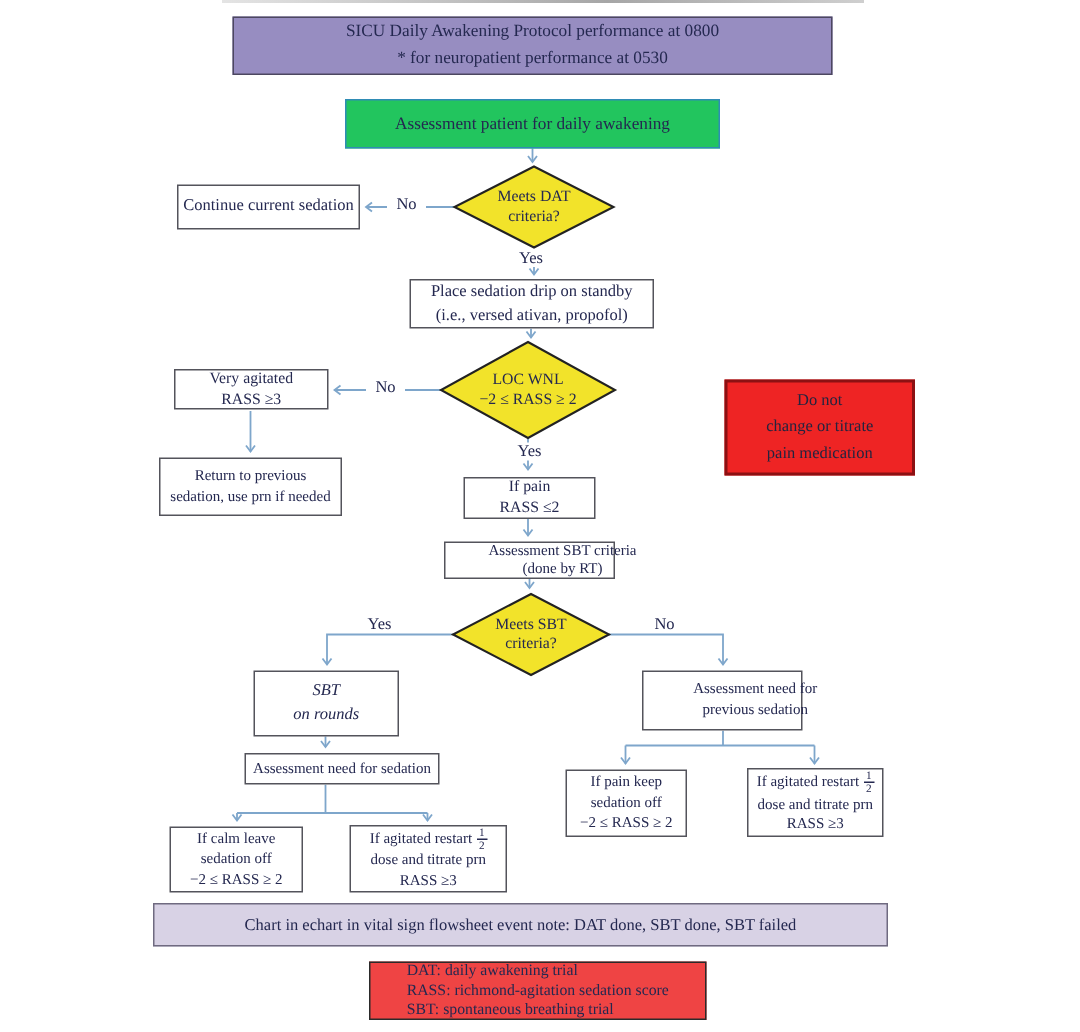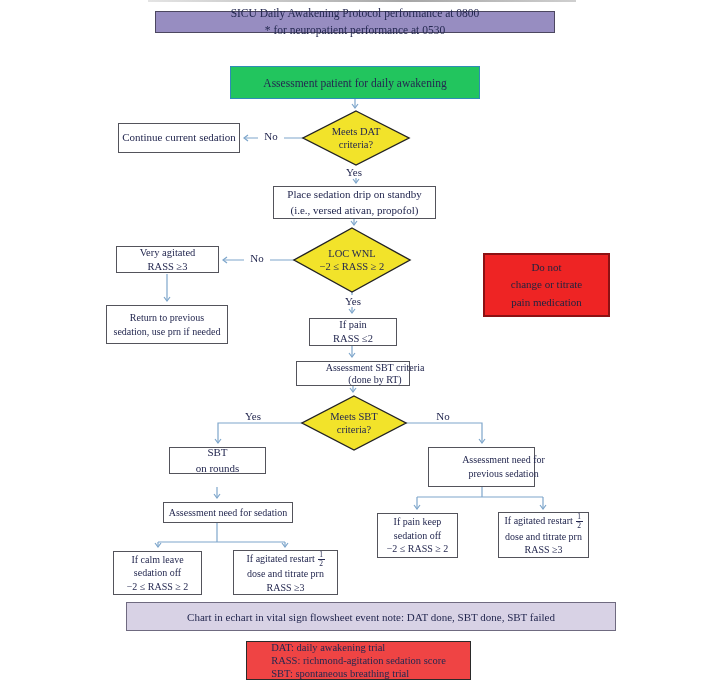--- a/index.html
+++ b/index.html
@@ -65,21 +65,21 @@
       <line x1="417" y1="497" x2="417" y2="509" marker-end="url(#arr)"></line>
       <line x1="543" y1="497" x2="543" y2="509" marker-end="url(#arr)"></line>
     </g>
     <g fill="#f2e32a" stroke="#222222" stroke-width="1.4">
       <polygon points="356,111 409,138 356,165 303,138"></polygon>
       <polygon points="352,228 410,260 352,292 294,260"></polygon>
       <polygon points="354,396 406,423 354,450 302,423"></polygon>
     </g>
   </svg>
 
-  <div class="box title-box" style="left:155px;top:11px;width:400px;height:22px;">
+  <div class="box title-box" style="left:155px;top:11px;width:400px;height:39px;">
     <div class="ln">SICU Daily Awakening Protocol performance at 0800</div>
     <div class="ln">* for neuropatient performance at 0530</div>
   </div>
 
   <div class="box assessment-box" style="left:230px;top:66px;width:250px;height:33px;">
     <div class="ln">Assessment patient for daily awakening</div>
   </div>
 
   <div class="dtext" style="left:306px;top:125px;width:100px;">
     <div class="ln">Meets DAT</div>
@@ -124,21 +124,21 @@
   <div class="box white" style="left:296px;top:361px;width:114px;height:25px;font-size:10px;line-height:1.2;padding-left:44px;">
     <div class="ln">Assessment SBT criteria</div>
     <div class="ln">(done by RT)</div>
   </div>
 
   <div class="dtext" style="left:304px;top:410px;width:100px;">
     <div class="ln">Meets SBT</div>
     <div class="ln">criteria?</div>
   </div>
 
-  <div class="box white f11" style="left:169px;top:447px;width:97px;height:27px;">
+  <div class="box white f11" style="left:169px;top:447px;width:97px;height:44px;font-style:italic;">
     <div class="ln">SBT</div>
     <div class="ln">on rounds</div>
   </div>
 
   <div class="box white" style="left:163px;top:502px;width:130px;height:21px;font-size:10px;">
     <div class="ln">Assessment need for sedation</div>
   </div>
 
   <div class="box white f10" style="left:113px;top:551px;width:89px;height:44px;">
     <div class="ln">If calm leave</div>
@@ -162,21 +162,21 @@
     <div class="ln">sedation off</div>
     <div class="ln">−2 ≤ RASS ≥ 2</div>
   </div>
 
   <div class="box white f10" style="left:498px;top:512px;width:91px;height:46px;">
     <div class="ln"><span>If agitated restart</span><span class="frac"><span class="num">1</span><span class="den">2</span></span></div>
     <div class="ln">dose and titrate prn</div>
     <div class="ln">RASS ≥3</div>
   </div>
 
-  <div class="box note-box" style="left:126px;top:602px;width:490px;height:29px;">
+  <div class="box note-box" style="left:102px;top:602px;width:490px;height:29px;">
     <div class="ln">Chart in echart in vital sign flowsheet event note: DAT done, SBT done, SBT failed</div>
   </div>
 
   <div class="box legend-box" style="left:246px;top:641px;width:225px;height:39px;">
     <div class="legend-inner">
       <div class="ln">DAT: daily awakening trial</div>
       <div class="ln">RASS: richmond-agitation sedation score</div>
       <div class="ln">SBT: spontaneous breathing trial</div>
     </div>
   </div>

